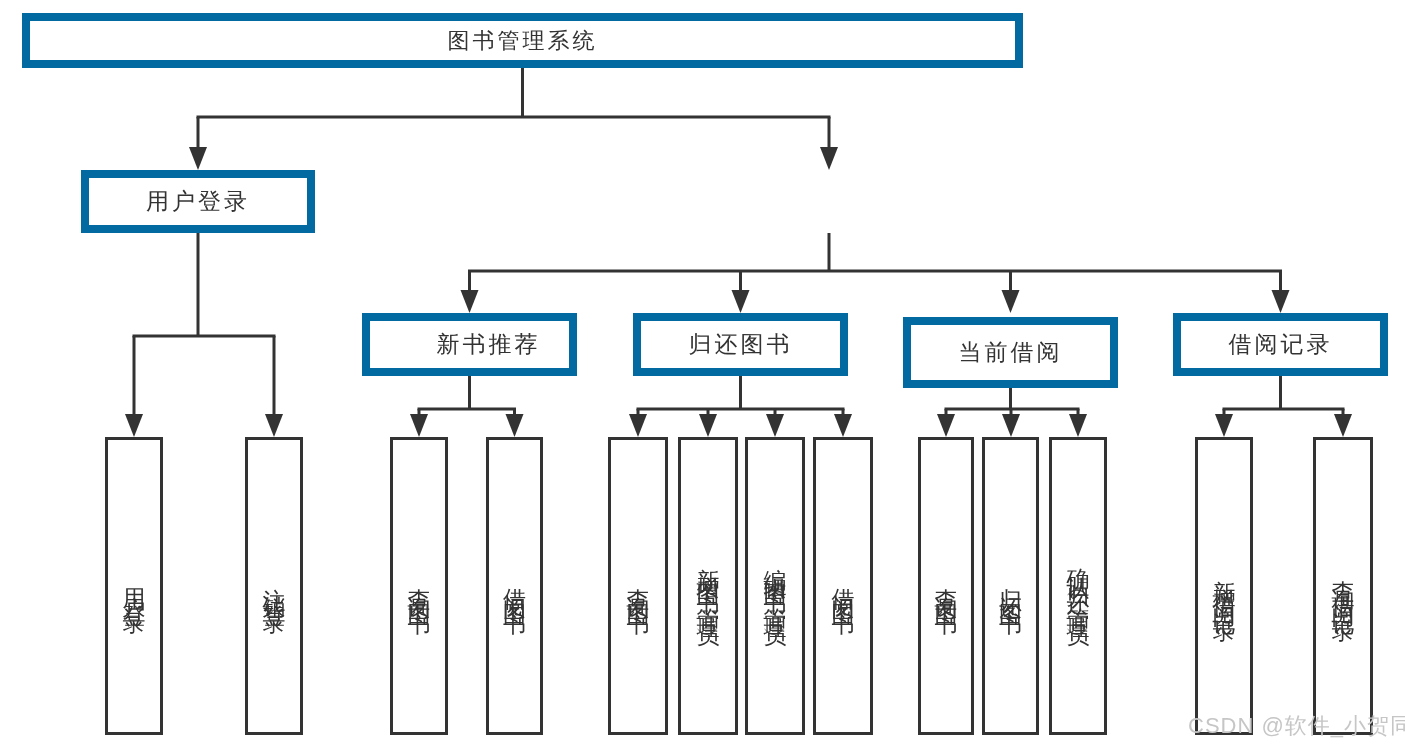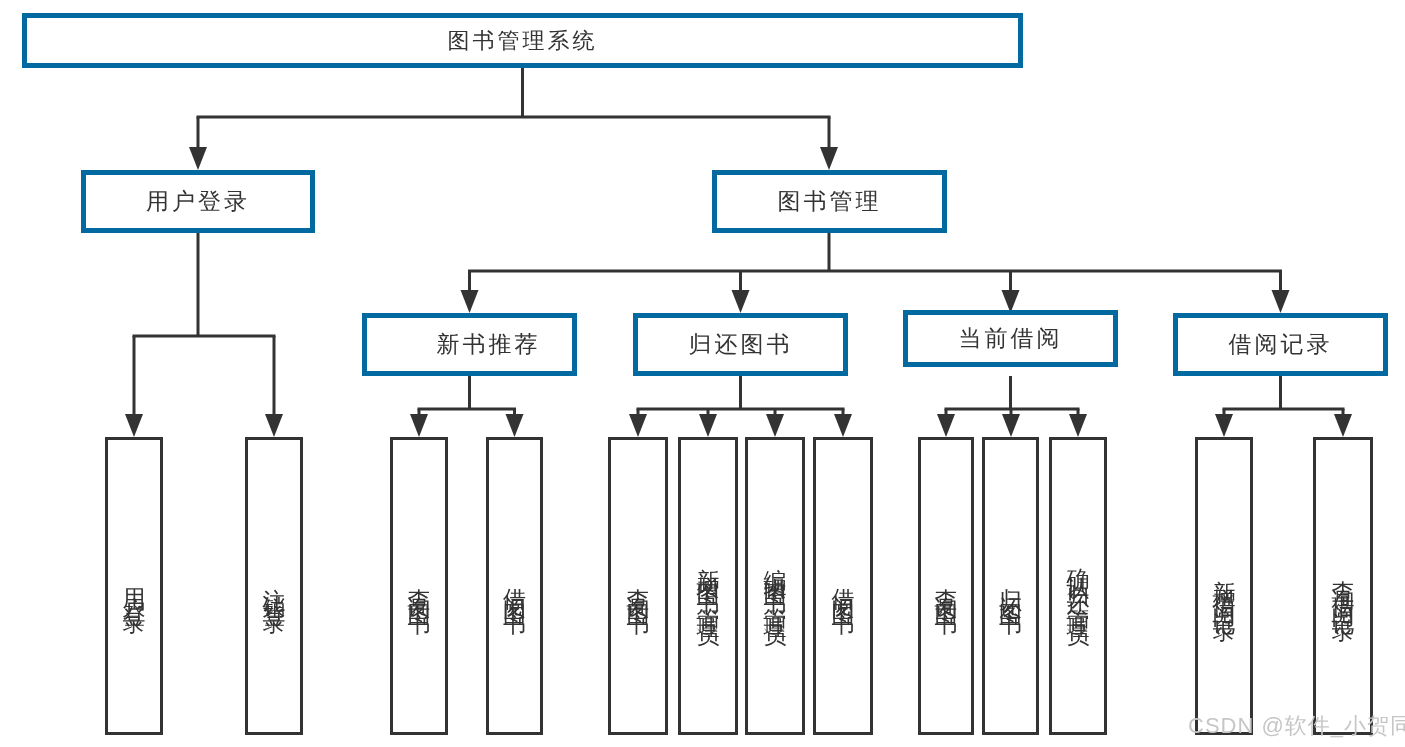--- a/index.html
+++ b/index.html
@@ -8,21 +8,21 @@
     background: #ffffff;
     font-family: "Liberation Sans", sans-serif;
     position: relative;
     overflow: hidden;
   }
   #stage { position: absolute; left: 0; top: 0; width: 1405px; height: 747px; }
   #wires { position: absolute; left: 0; top: 0; width: 1405px; height: 747px; }
   .hbox {
     position: absolute;
     box-sizing: border-box;
-    border: 5px solid #0369a1;
+    border: 8px solid #0369a1;
     background: #ffffff;
     display: flex; align-items: center; justify-content: center;
     color: #333333;
     font-size: 23px;
     letter-spacing: 3px;
     white-space: nowrap;
   }
   .vbox {
     position: absolute;
     box-sizing: border-box;
@@ -132,31 +132,28 @@
     </g>
   </svg>
 
   <div class="hbox" style="left:22px; top:13px; width:1001px; height:55px; font-size:22px;">
     <span>图书管理系统</span>
   </div>
 
   <div class="hbox" style="left:81px; top:170px; width:234px; height:63px;">
     <span>用户登录</span>
   </div>
-  <div class="hbox" style="left:712px; top:170px; width:235px; height:63px;">
-    <span>图书管理</span>
-  </div>
 
   <div class="hbox" style="left:362px; top:313px; width:215px; height:63px;padding-left:38px;">
     <span>新书推荐</span>
   </div>
   <div class="hbox" style="left:633px; top:313px; width:215px; height:63px;">
     <span>归还图书</span>
   </div>
-  <div class="hbox" style="left:903px; top:310px; width:215px; height:57px;">
+  <div class="hbox" style="left:903px; top:317px; width:215px; height:71px;">
     <span>当前借阅</span>
   </div>
   <div class="hbox" style="left:1173px; top:313px; width:215px; height:63px;">
     <span>借阅记录</span>
   </div>
 
   <div class="vbox" style="left:105px; width:58px;">
     <span class="vtext">用户登录</span>
   </div>
   <div class="vbox" style="left:245px; width:58px;">

